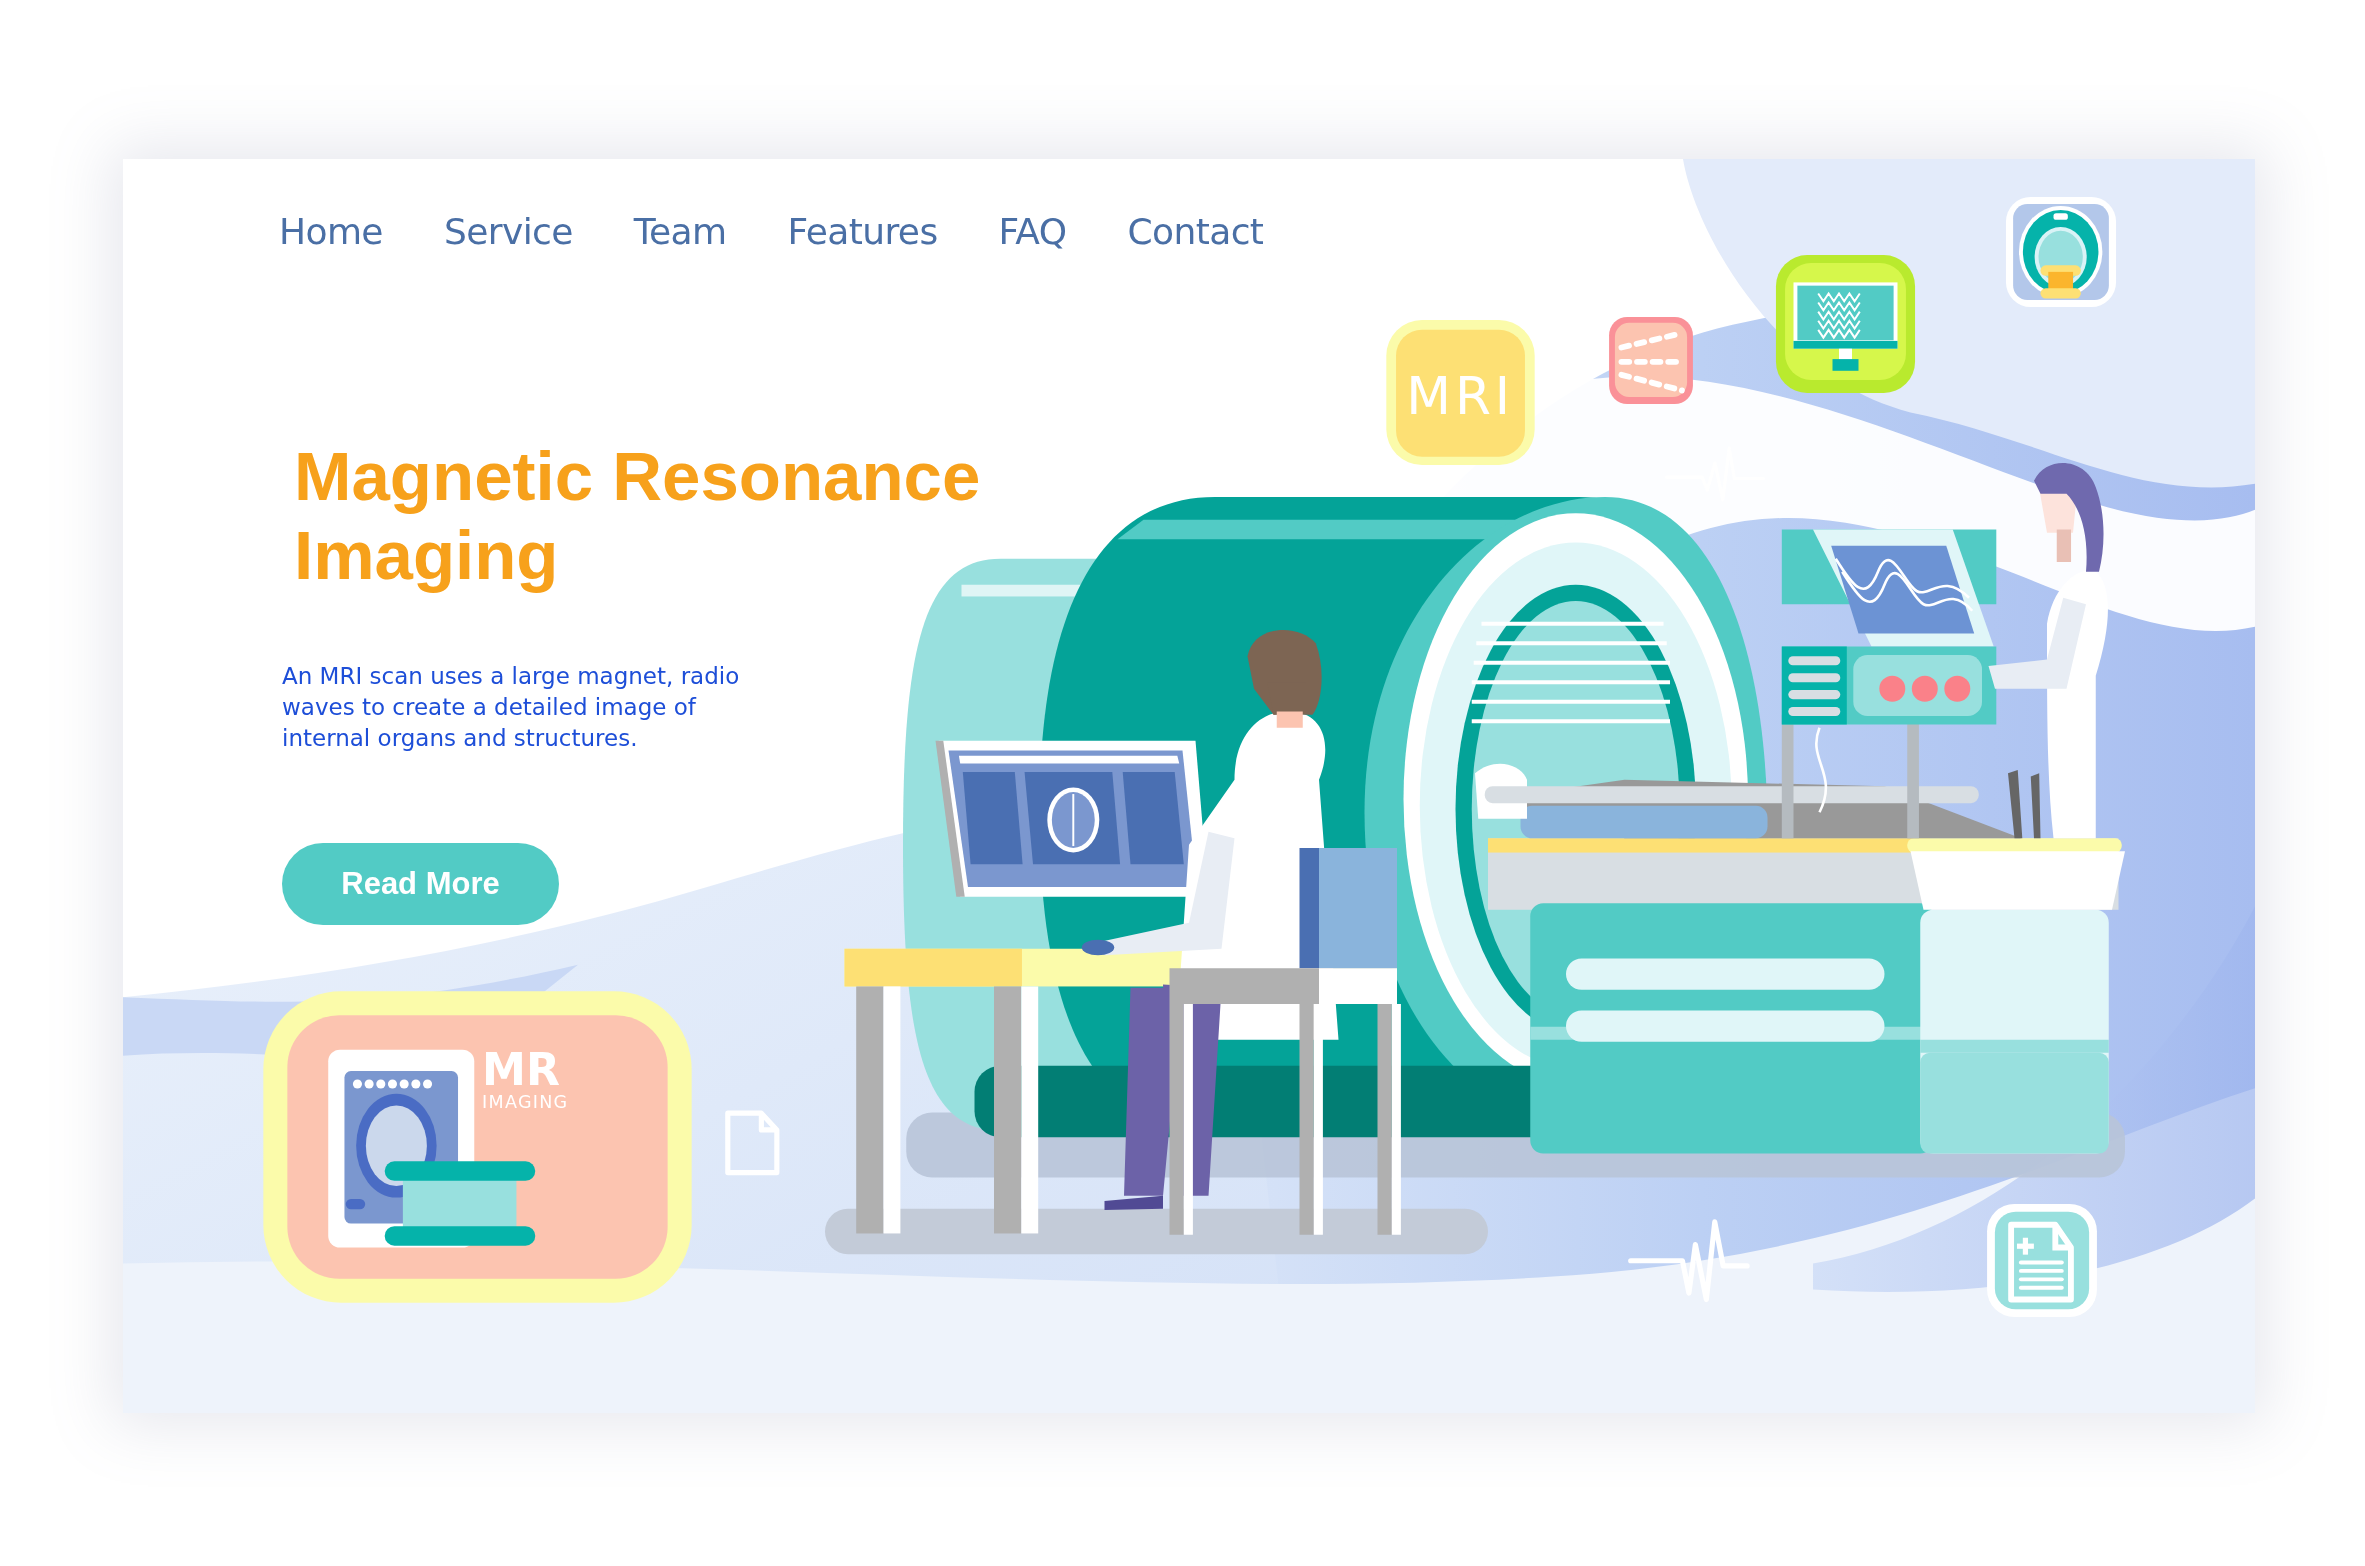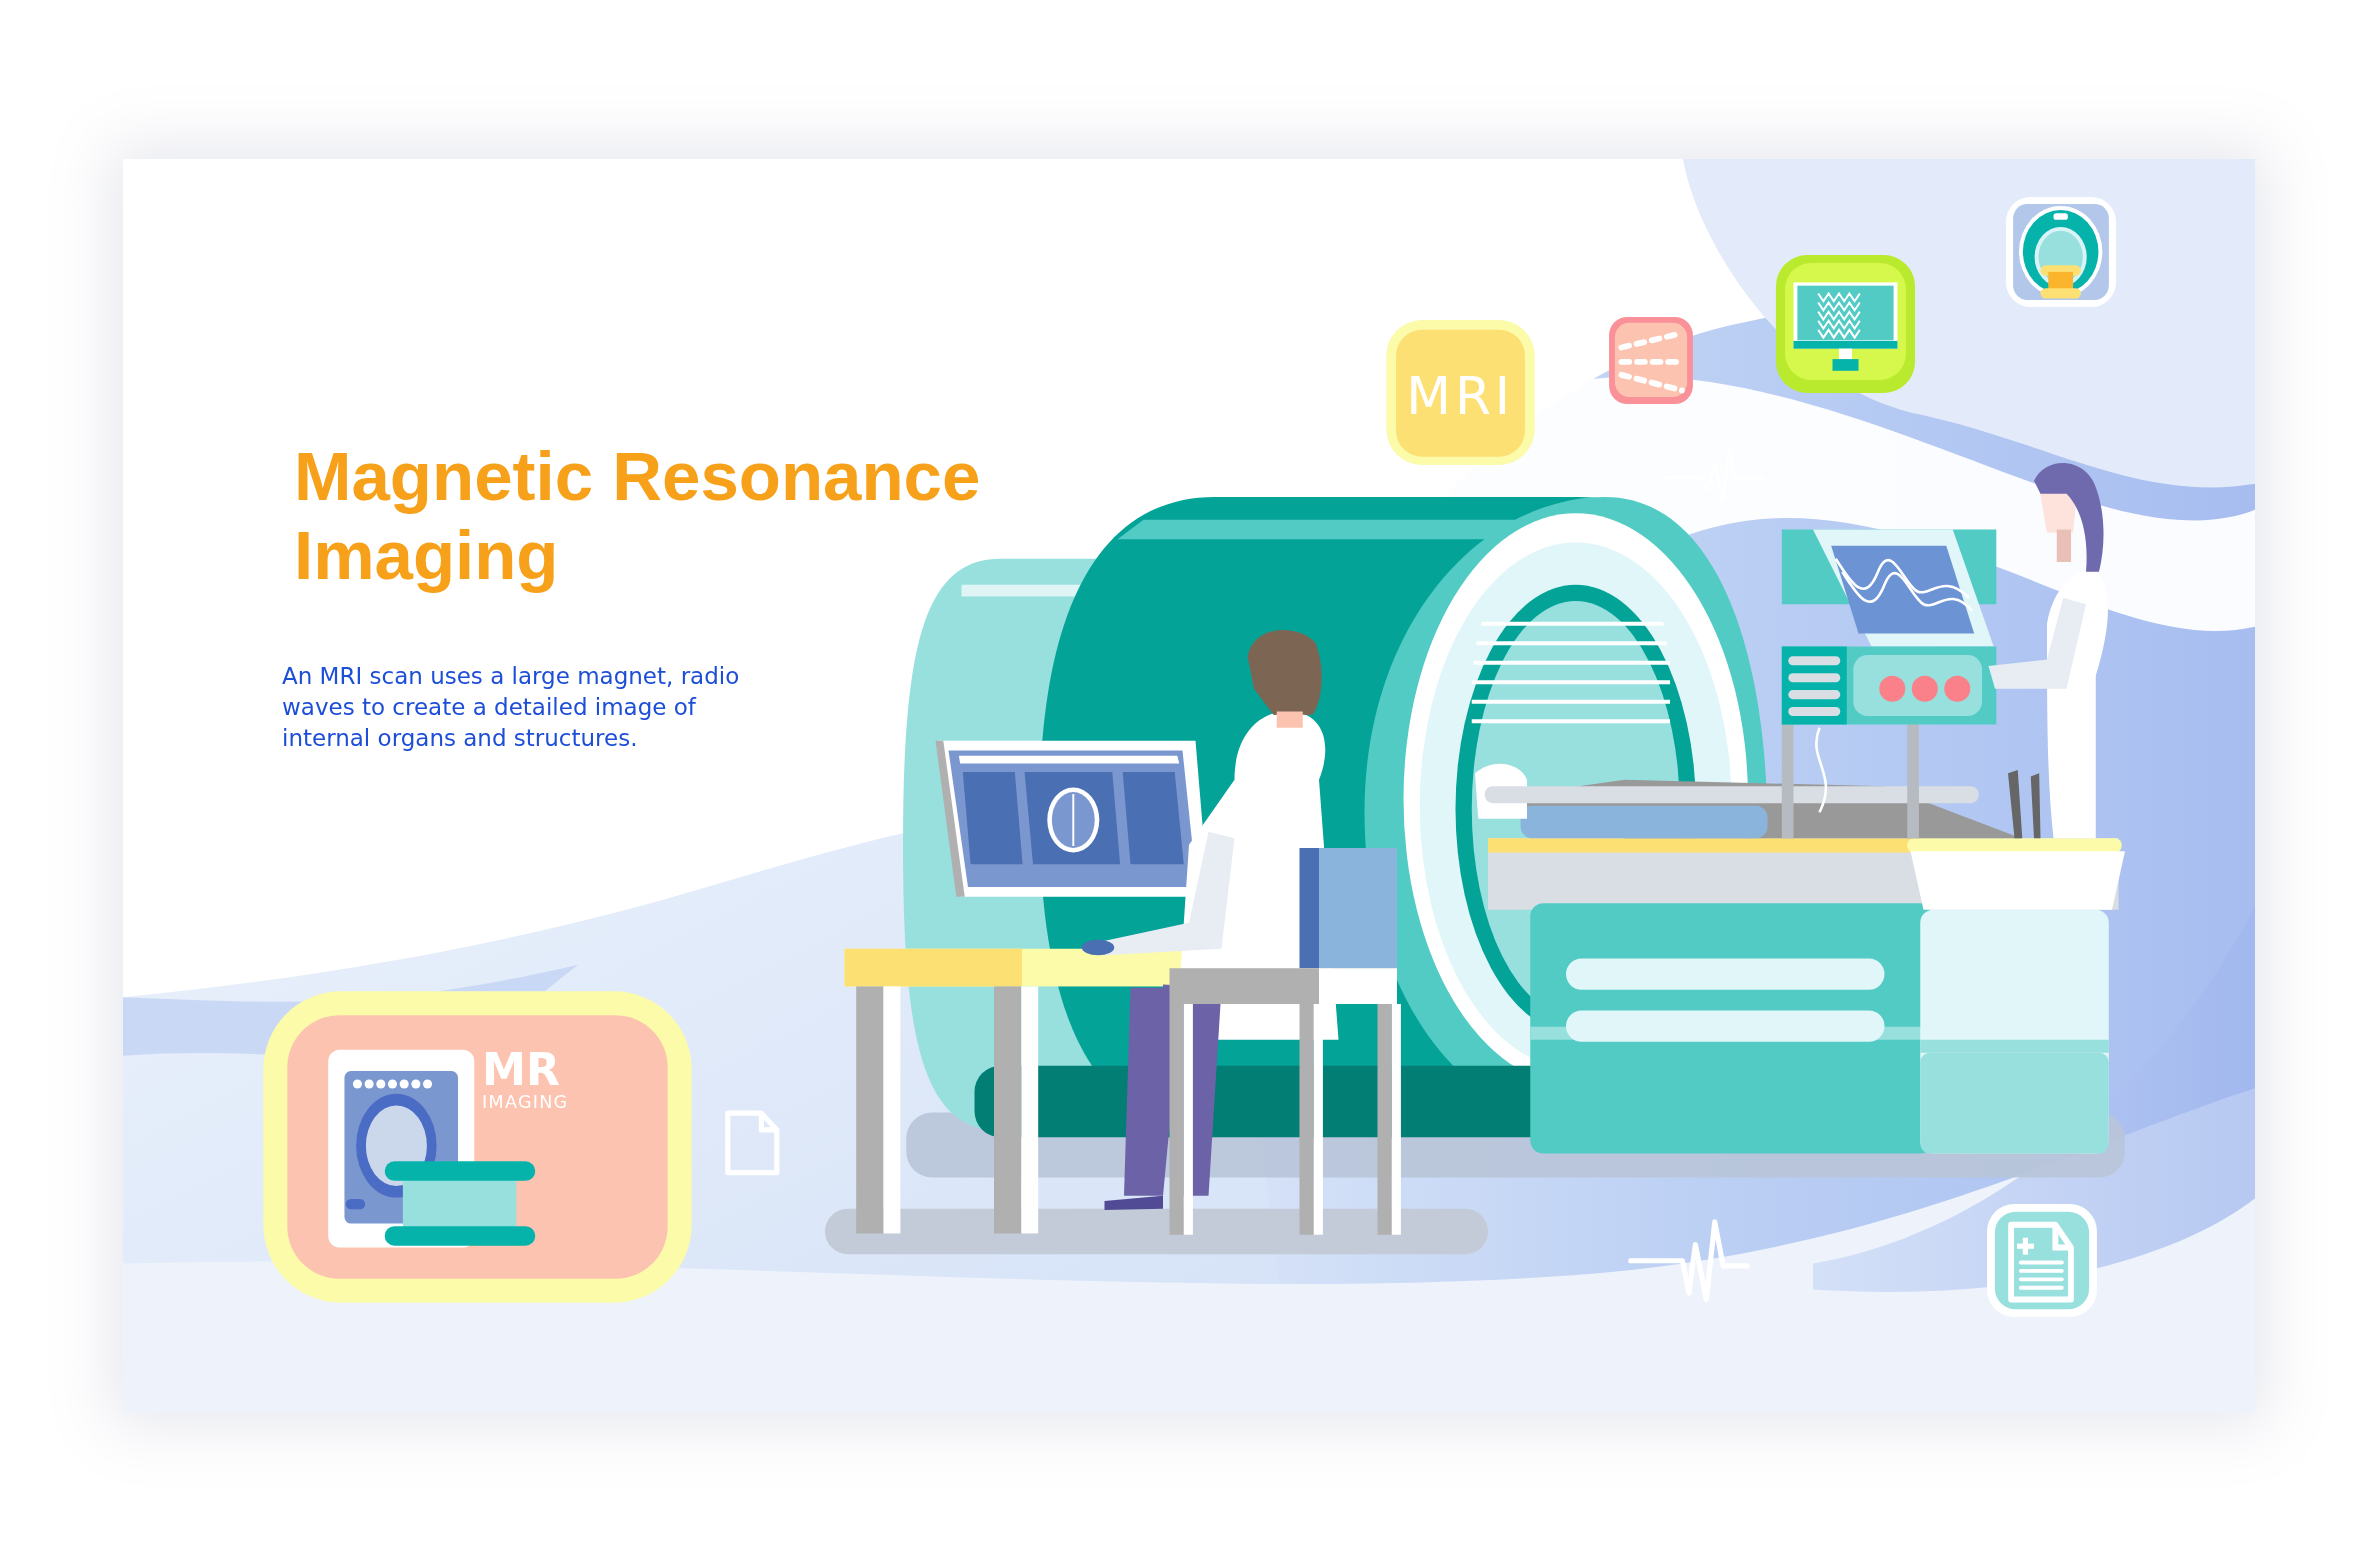--- a/index.html
+++ b/index.html
@@ -44,26 +44,35 @@
     <path d="M2400,0 L3280,0 L3280,500 C3100,530 2950,430 2750,390 C2550,340 2420,120 2400,0 Z" fill="#e3ebfa"></path>
 
     <path d="M0,1290 C300,1260 600,1210 900,1120 C1300,1000 1500,960 1700,1050 L1800,1930 L0,1930 Z" fill="url(#gw2)"></path>
     <path d="M0,1290 C250,1300 400,1310 700,1240 L500,1400 C300,1380 150,1370 0,1380 Z" fill="#c9d8f5"></path>
 
     <path d="M0,1700 C800,1680 1600,1760 2200,1720 C2700,1690 3000,1520 3280,1430 L3280,1930 L0,1930 Z" fill="#eef3fb"></path>
 
     <path d="M2600,1700 C2900,1650 3150,1400 3280,1150 L3280,1600 C3150,1700 2900,1760 2600,1740 Z" fill="url(#gw3)" opacity="0.7"></path>
   </svg>
 
+  <nav class="nav">
+    <a href="#">Home</a>
+    <a href="#">Service</a>
+    <a href="#">Team</a>
+    <a href="#">Features</a>
+    <a href="#">FAQ</a>
+    <a href="#">Contact</a>
+  </nav>
 
   <h1 class="title" style="margin:12px;">
     <span>Magnetic Resonance</span><br>
     <span>Imaging</span>
   </h1>
   <p class="desc" style="margin:0;">An MRI scan uses a large magnet, radio waves to create a detailed image of internal organs and structures.</p>
+  <button class="btn">Read More</button>
 
   <div class="abs" style="left:137px; top:829px; width:435px; height:318px;">
     <svg width="435" height="318" viewBox="0 0 670 490">
       <rect x="5" y="5" width="660" height="480" rx="120" fill="#fbfbaa"></rect>
       <rect x="42" y="42" width="586" height="406" rx="80" fill="#fcc4b0"></rect>
       <rect x="105" y="95" width="225" height="305" rx="18" fill="#ffffff"></rect>
       <rect x="130" y="128" width="175" height="235" rx="10" fill="#7b97cf"></rect>
       <g fill="#ffffff">
         <circle cx="150" cy="148" r="7"></circle>
           <circle cx="168" cy="148" r="7"></circle>

